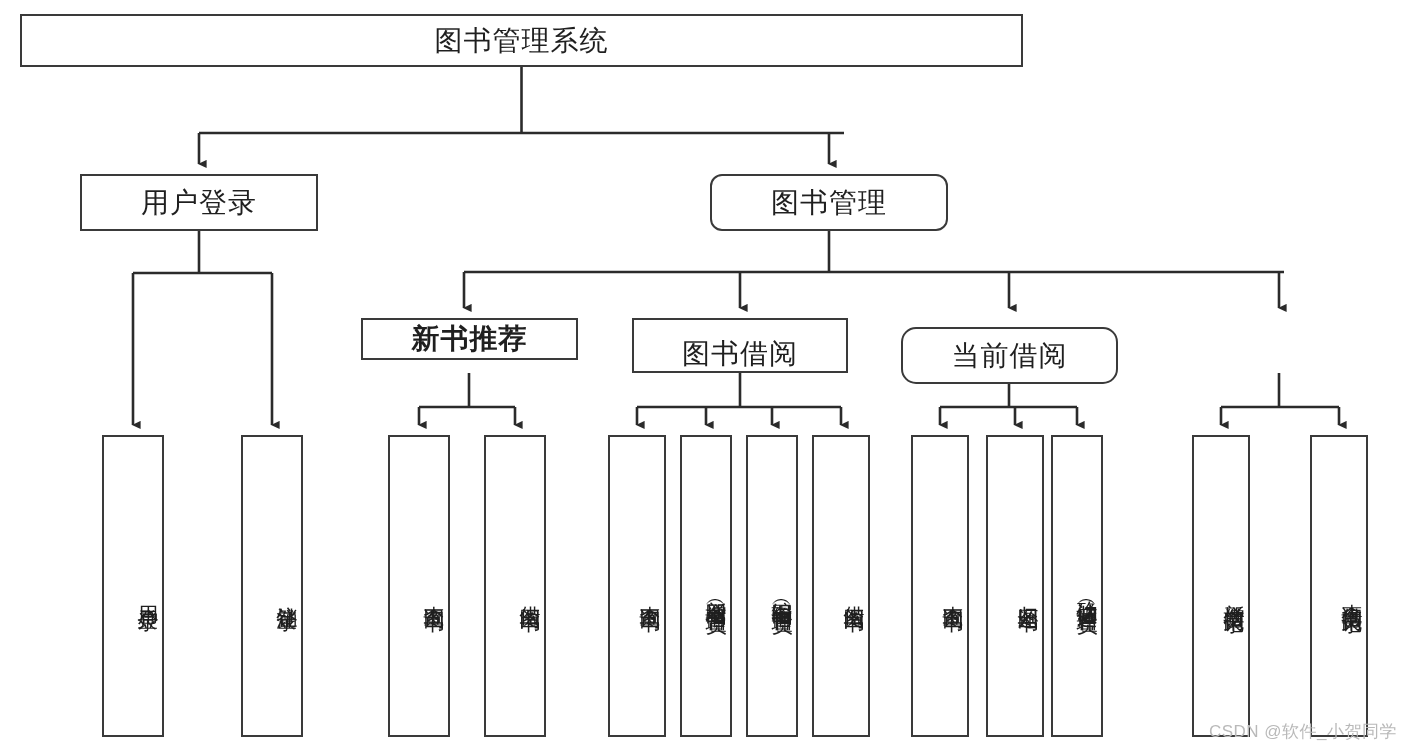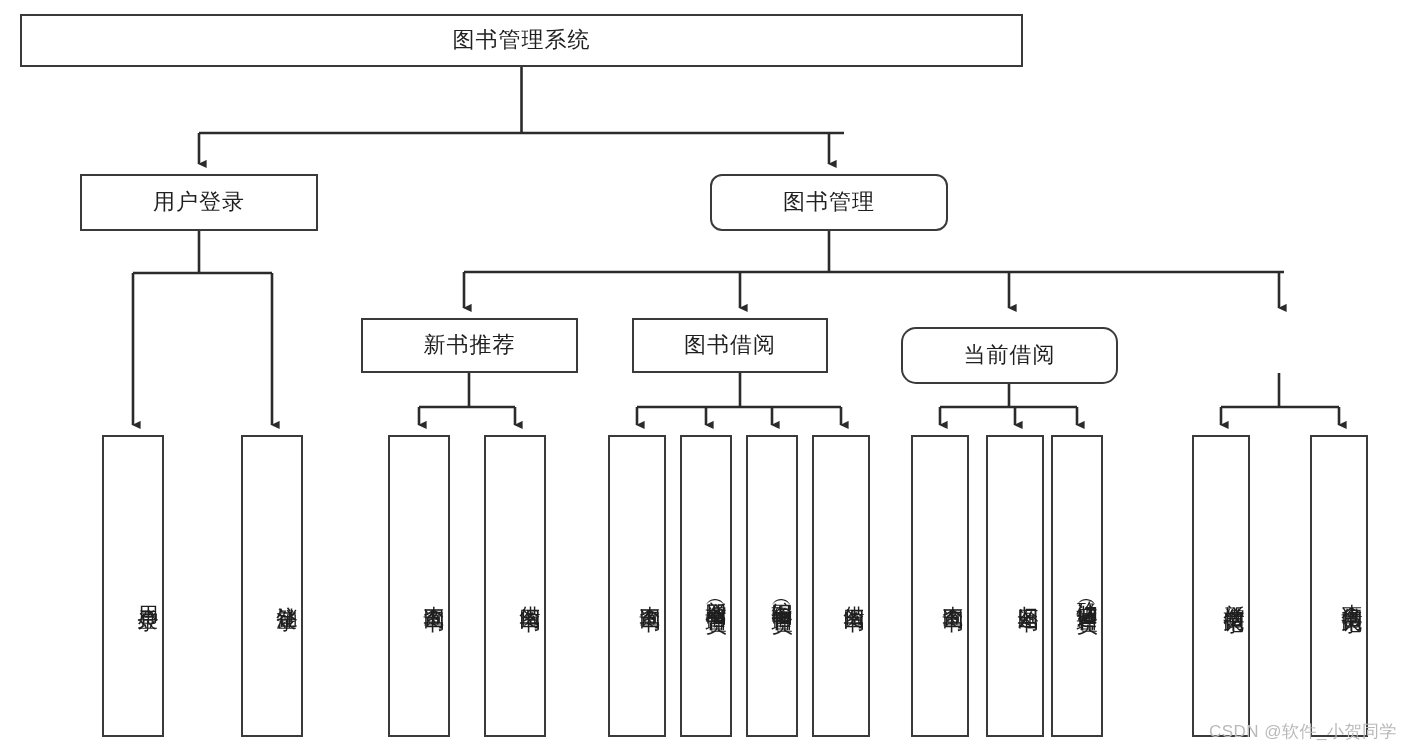--- a/index.html
+++ b/index.html
@@ -30,21 +30,21 @@
     position: absolute;
     box-sizing: border-box;
     border: 2px solid #3a3a3a;
     background: #ffffff;
     display: flex;
     align-items: center;
     justify-content: center;
     color: #1f1f1f;
   }
   .node.horiz {
-    font-size: 22px;
+    font-size: 28px;
     letter-spacing: 1px;
     line-height: 1.2;
   }
   .node.vert {
     writing-mode: vertical-rl;
     text-orientation: upright;
     font-size: 21px;
     line-height: 1.35;
     letter-spacing: 2px;
     padding-top: 14px;
@@ -122,24 +122,24 @@
     <span>图书管理系统</span>
   </div>
 
   <div class="node horiz" id="node-l2-0" style="left: 80px; top: 174px; width: 238px; height: 57px;">
     <span>用户登录</span>
   </div>
   <div class="node horiz" id="node-l2-1" style="left: 710px; top: 174px; width: 238px; height: 57px; border-radius: 12px;">
     <span>图书管理</span>
   </div>
 
-  <div class="node horiz" id="node-l3-0" style="left: 361px; top: 318px; width: 217px; height: 55px;">
+  <div class="node horiz" id="node-l3-0" style="left: 361px; top: 318px; width: 217px; height: 42px; font-weight: bold;">
     <span>新书推荐</span>
   </div>
-  <div class="node horiz" id="node-l3-1" style="left: 632px; top: 318px; width: 196px; height: 55px;">
+  <div class="node horiz" id="node-l3-1" style="left: 632px; top: 318px; width: 216px; height: 55px; align-items: flex-end;">
     <span>图书借阅</span>
   </div>
   <div class="node horiz" id="node-l3-2" style="left: 901px; top: 327px; width: 217px; height: 57px; border-radius: 15px;">
     <span>当前借阅</span>
   </div>
 
   <div class="node vert" id="node-l4-0" style="left: 102px; top: 435px; width: 62px; height: 302px;">用户登录</div>
   <div class="node vert" id="node-l4-1" style="left: 241px; top: 435px; width: 62px; height: 302px;">注销登录</div>
   <div class="node vert" id="node-l4-2" style="left: 388px; top: 435px; width: 62px; height: 302px;">查询图书</div>
   <div class="node vert" id="node-l4-3" style="left: 484px; top: 435px; width: 62px; height: 302px;">借阅图书</div>

